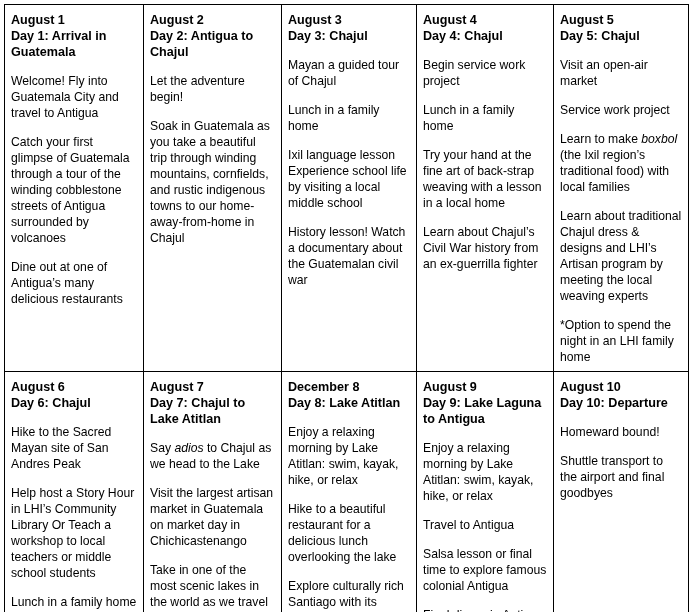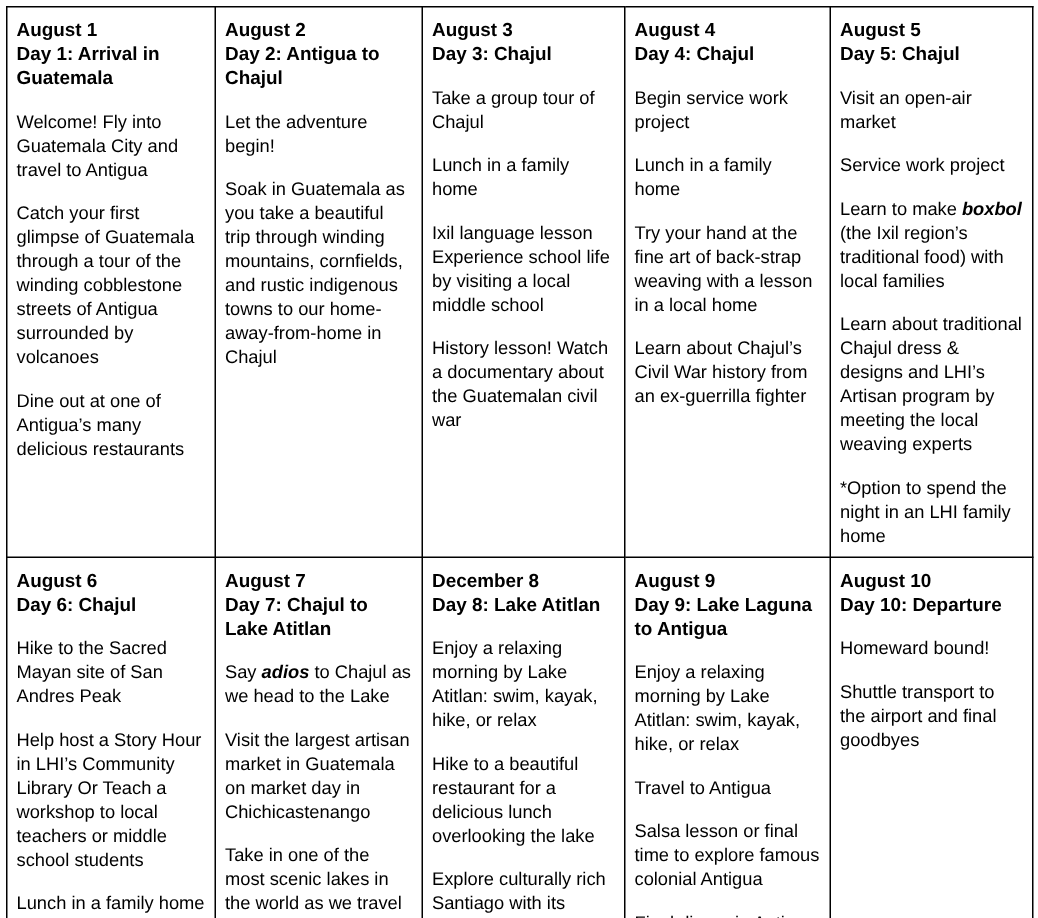--- a/index.html
+++ b/index.html
@@ -60,21 +60,20 @@
     margin: 13px 0 0 0;
     padding: 0;
   }
   .para.first {
     margin-top: 13px;
   }
   .para.italic {
   }
   .para em {
     font-style: italic;
-    font-weight: bold;
   }
 </style>
 </head>
 <body>
 
 <table id="itinerary-table">
   <colgroup>
     <col class="c1">
       <col class="c2">
       <col class="c3">
@@ -108,21 +107,21 @@
             </div>
         </div>
       </td>
       <td>
         <div class="cell-inner">
           <div class="day-header">
             <span class="date-line">August 3</span>
             <span class="title-line">Day 3: Chajul</span>
           </div>
           <div class="body-text">
-              <p class="para first">Take a group tour of Chajul</p>
+              <p class="para first">Mayan a guided tour of Chajul</p>
               <p class="para">Lunch in a family home</p>
               <p class="para">Ixil language lesson Experience school life by visiting a local middle school</p>
               <p class="para">History lesson! Watch a documentary about the Guatemalan civil war</p>
             </div>
         </div>
       </td>
       <td>
         <div class="cell-inner">
           <div class="day-header">
             <span class="date-line">August 4</span>

